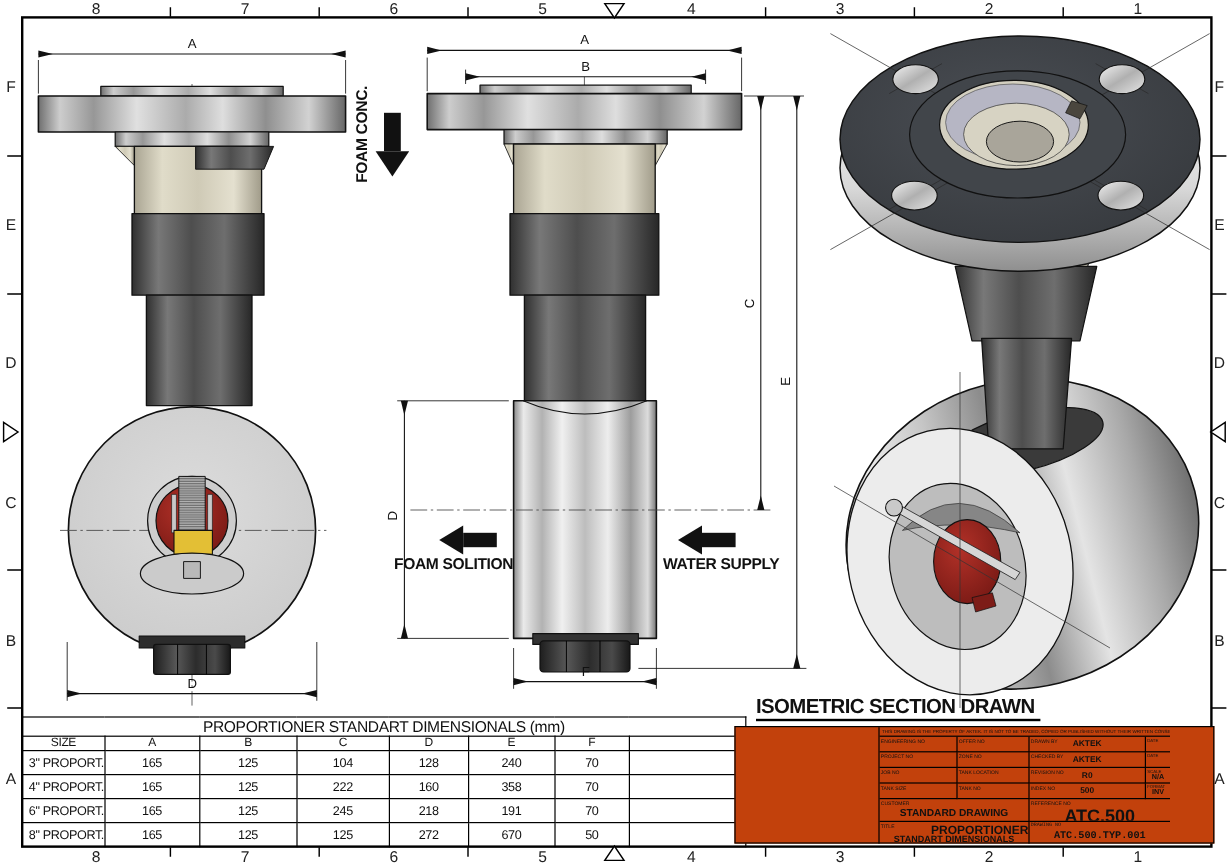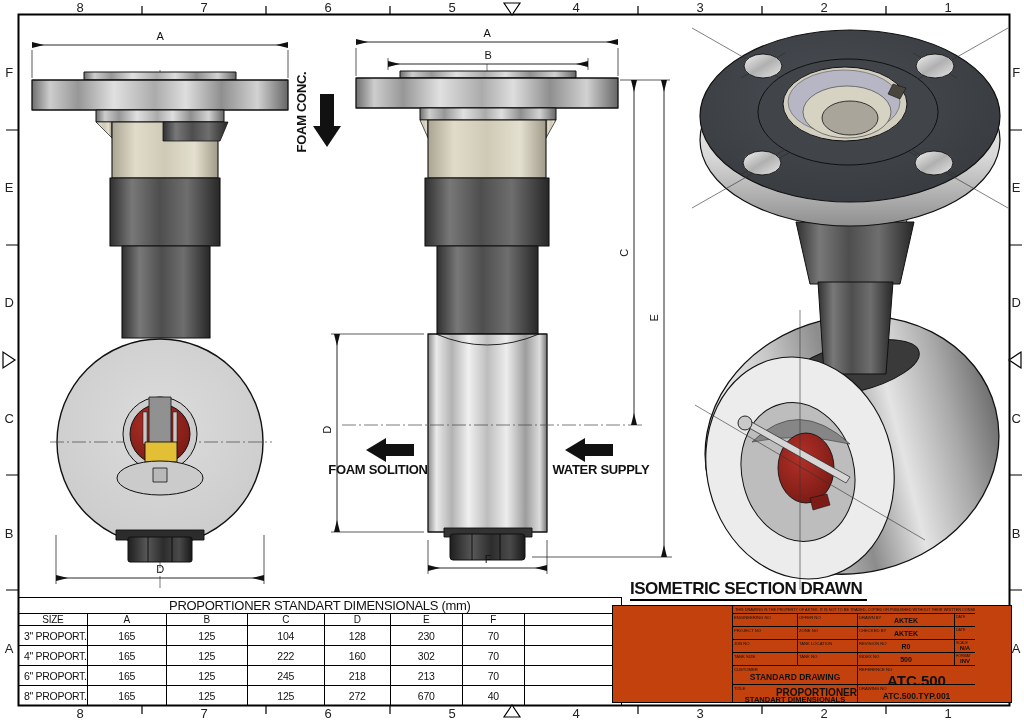--- a/index.html
+++ b/index.html
@@ -332,52 +332,52 @@
     <th>E</th>
     <th>F</th>
     <th></th>
   </tr>
   <tr class="t-row">
     <td class="size-cell">3" PROPORT.</td>
     <td>165</td>
     <td>125</td>
     <td>104</td>
     <td>128</td>
-    <td>230</td>
+    <td>240</td>
     <td>70</td>
     <td></td>
   </tr>
   <tr class="t-row">
     <td class="size-cell">4" PROPORT.</td>
     <td>165</td>
     <td>125</td>
     <td>222</td>
     <td>160</td>
-    <td>302</td>
+    <td>358</td>
     <td>70</td>
     <td></td>
   </tr>
   <tr class="t-row">
     <td class="size-cell">6" PROPORT.</td>
     <td>165</td>
     <td>125</td>
     <td>245</td>
     <td>218</td>
-    <td>213</td>
+    <td>191</td>
     <td>70</td>
     <td></td>
   </tr>
   <tr class="t-row">
     <td class="size-cell">8" PROPORT.</td>
     <td>165</td>
     <td>125</td>
     <td>125</td>
     <td>272</td>
     <td>670</td>
-    <td>40</td>
+    <td>50</td>
     <td></td>
   </tr>
 </tbody>
     </table>
 
 <div id="iso-heading">ISOMETRIC SECTION DRAWN</div>
 
 <div id="title-block">
   <div class="tbcell" style="left:0;top:0;width:120px;height:97px;border-bottom:none;"></div>
   <div class="tbcell tb-disclaimer" style="left:120px;top:0;width:242px;height:8px;border-right:none;">THIS DRAWING IS THE PROPERTY OF AKTEK. IT IS NOT TO BE TRADED, COPIED OR PUBLISHED WITHOUT THEIR WRITTEN CONSENT OR TO BE RE-USED IN ANY WAY.</div>
@@ -447,19 +447,19 @@
   <div class="tbcell" style="left:245px;top:60px;width:117px;height:19px;border-right:none;">
     <span class="tb-label">REFERENCE NO</span>
     <span class="tb-value" style="font-size:15px;top:6px;">ATC.500</span>
       </div>
 
   <div class="tbcell" style="left:120px;top:79px;width:125px;height:18px;border-bottom:none;">
     <span class="tb-label">TITLE</span>
     <span class="tb-value" style="font-size:10px;top:1.5px;text-align:right;">PROPORTIONER</span>
     <span class="tb-value" style="font-size:7.5px;top:9.5px;">STANDART DIMENSIONALS</span>
       </div>
-  <div class="tbcell" style="left:245px;top:79px;width:117px;height:18px;border-right:none;border-bottom:none;">
+  <div class="tbcell" style="left:245px;top:79px;width:117px;height:18px;border-right:none;border-bottom:none;font-family:Liberation Mono, monospace;">
     <span class="tb-label">DRAWING NO</span>
     <span class="tb-value" style="font-size:8.5px;top:6px;">ATC.500.TYP.001</span>
       </div>
 </div>
 
 </div>
 
 </body></html>

